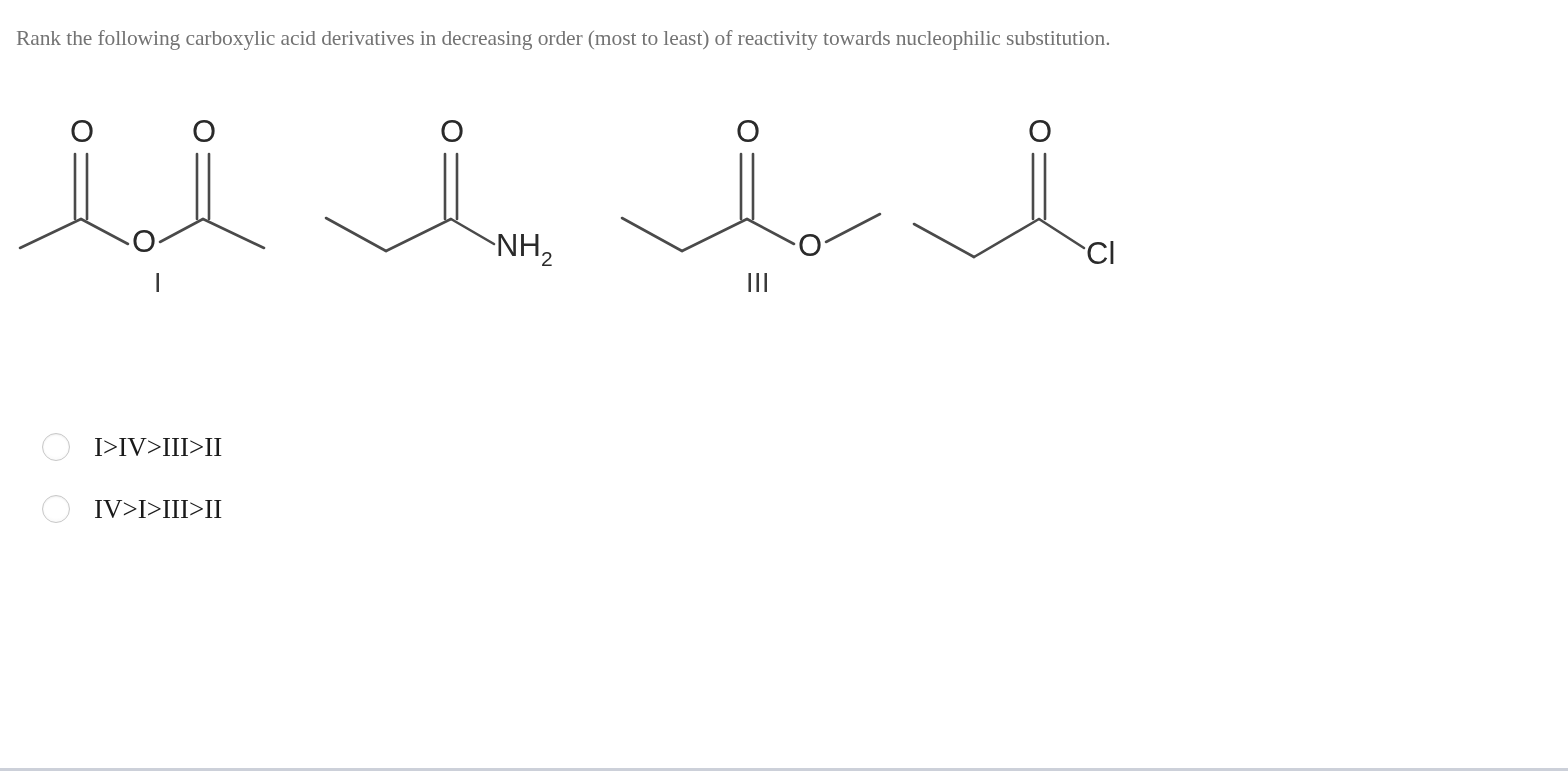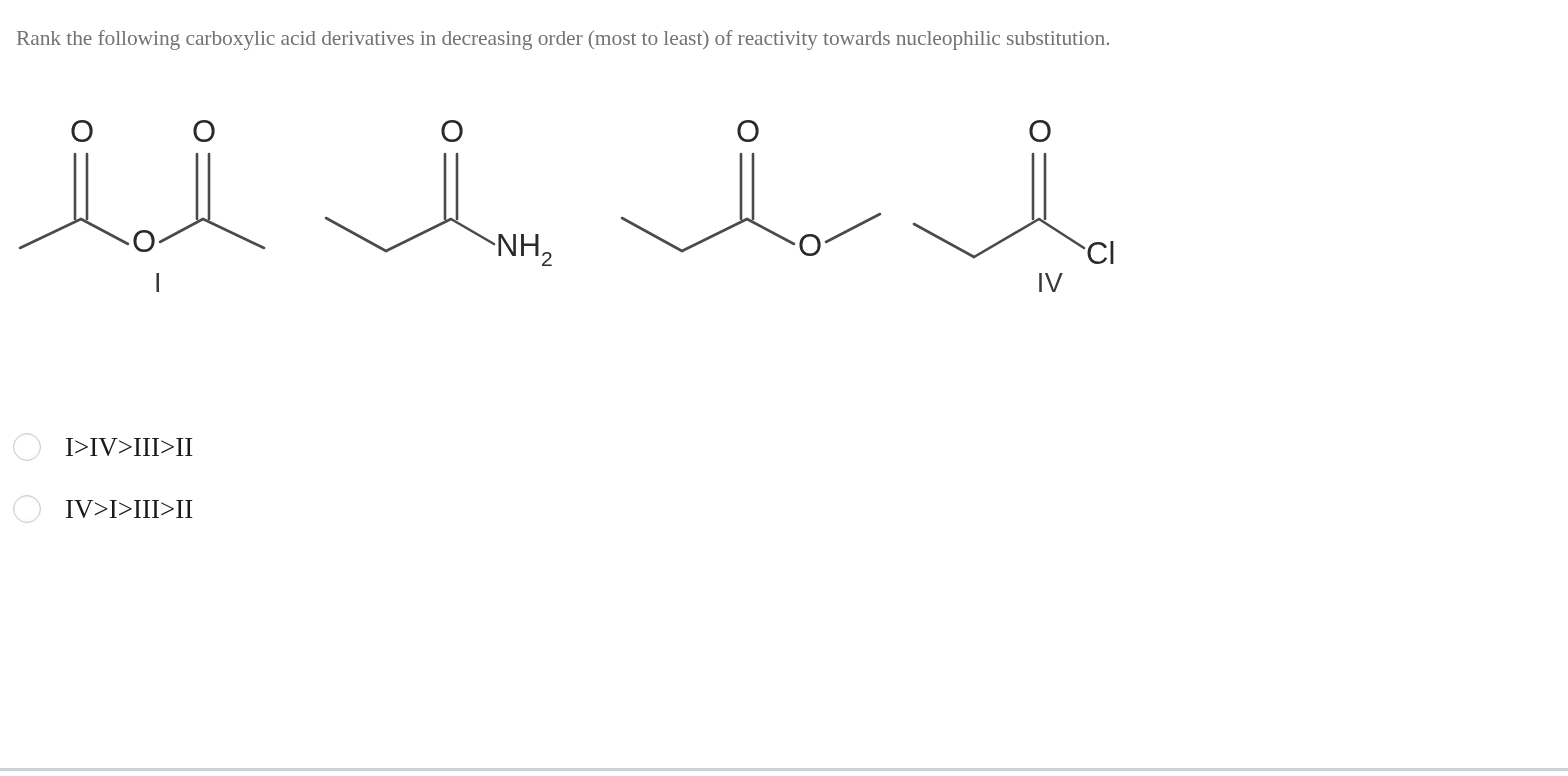--- a/index.html
+++ b/index.html
@@ -76,21 +76,21 @@
     position: absolute;
     left: 0;
     top: 416px;
     width: 700px;
   }
   .option-row {
     position: relative;
     height: 62px;
     display: flex;
     align-items: center;
-    padding-left: 13px;
+    padding-left: 42px;
     box-sizing: border-box;
   }
   .radio {
     width: 26px;
     height: 26px;
     border-radius: 50%;
     border: 1px solid #c8c8c8;
     background: radial-gradient(circle at 50% 38%, #ffffff 58%, #f2f2f2 100%);
     box-shadow: inset 0 1px 2px rgba(0,0,0,0.07);
     flex: 0 0 auto;
@@ -176,39 +176,39 @@
       <line class="bond" x1="145" y1="58" x2="145" y2="123"></line>
 
       <line class="bond" x1="14" y1="122" x2="74" y2="155"></line>
 
       <line class="bond" x1="74" y1="155" x2="139" y2="123"></line>
 
       <line class="bond" x1="139" y1="123" x2="186" y2="148"></line>
 
       <line class="bond" x1="218" y1="146" x2="272" y2="118"></line>
     </svg>
+    <div class="struct-label">III</div>
   </div>
 
   <div class="structure" style="left:900px;">
     <svg width="300" height="220" viewBox="0 0 300 220">
 
       <text class="atom" x="128" y="46">O</text>
 
       <text class="atom" x="186" y="168">Cl</text>
 
       <line class="bond" x1="133" y1="58" x2="133" y2="123"></line>
       <line class="bond" x1="145" y1="58" x2="145" y2="123"></line>
 
       <line class="bond" x1="14" y1="128" x2="74" y2="161"></line>
 
       <line class="bond" x1="74" y1="161" x2="139" y2="123"></line>
 
       <line class="bond" x1="139" y1="123" x2="184" y2="152"></line>
     </svg>
-    <div class="struct-label">IV</div>
   </div>
 
 </div>
 
 <div id="options">
 
   <div class="option-row">
     <span class="radio"></span>
     <span class="option-label">I&gt;IV&gt;III&gt;II</span>
   </div>

